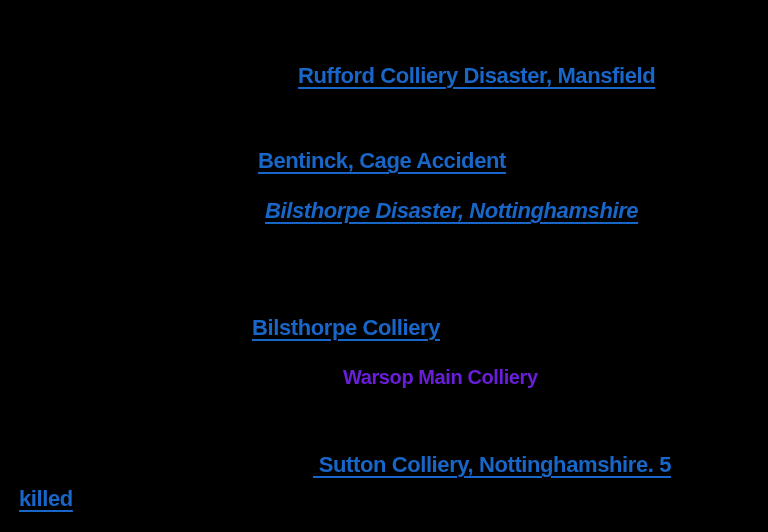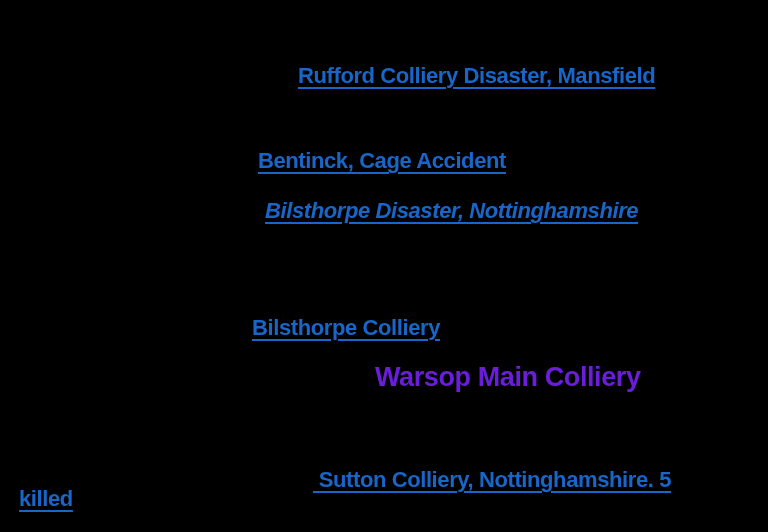--- a/index.html
+++ b/index.html
@@ -26,38 +26,37 @@
   }
   .link {
     color: var(--link-color, #1866C8);
     text-decoration: underline;
     text-decoration-thickness: 2px;
     text-underline-offset: 4px;
     cursor: pointer;
   }
   .highlight {
     color: var(--accent-color, #6A1ED9);
-    font-size: 27px;
+    font-size: 20px;
     line-height: 31px;
     text-decoration: none;
-    margin-left: 32px;
   }
 </style>
 </head>
 <body>
 
 <div class="page">
 
   <a class="line link" style="left:298px; top:63px;">Rufford Colliery Disaster, Mansfield</a>
 
   <a class="line link" style="left:258px; top:148px;">Bentinck, Cage Accident</a>
 
   <a class="line link" style="left:265px; top:198px;font-style:italic;">Bilsthorpe Disaster, Nottinghamshire</a>
 
   <a class="line link" style="left:252px; top:282px;margin-top:33px;">Bilsthorpe Colliery</a>
 
   <span class="line highlight" style="left:343px; top:362px;">Warsop Main Colliery</span>
 
-  <a class="line link" style="left:313px; top:467px;"> Sutton Colliery, Nottinghamshire. 5</a>
+  <a class="line link" style="left:313px; top:452px;"> Sutton Colliery, Nottinghamshire. 5</a>
 
   <a class="line link" style="left:19px; top:486px;">killed</a>
 
 </div>
 
 </body></html>

